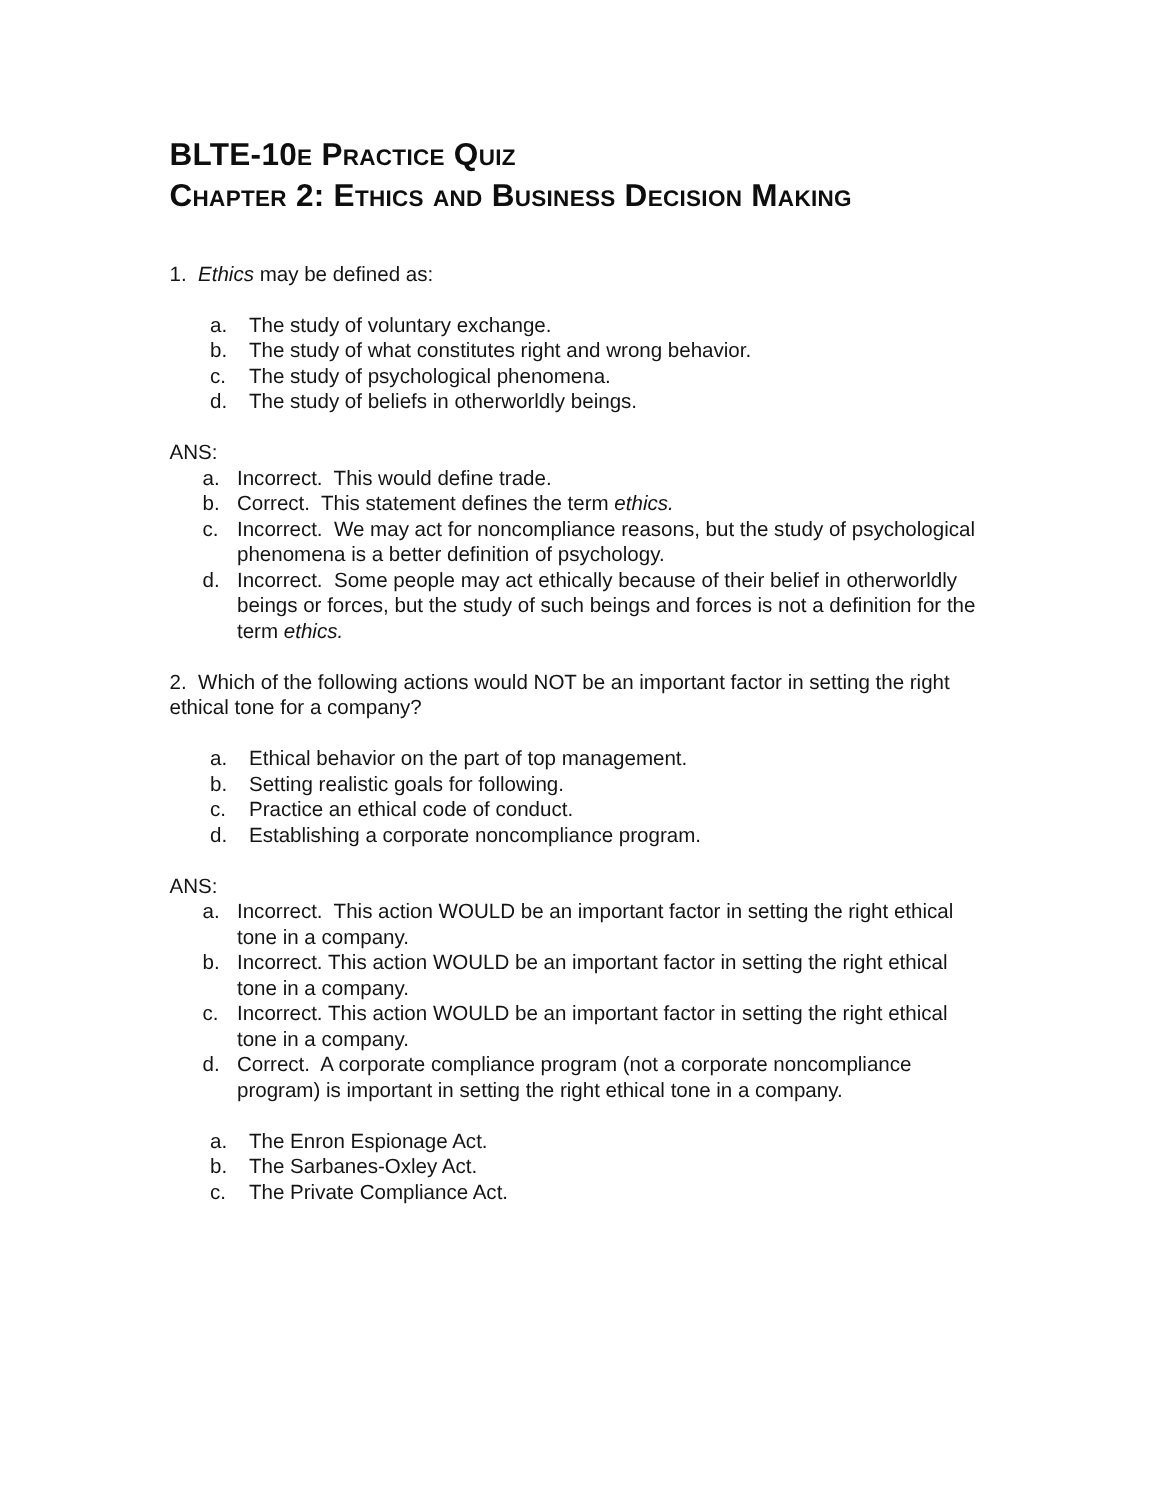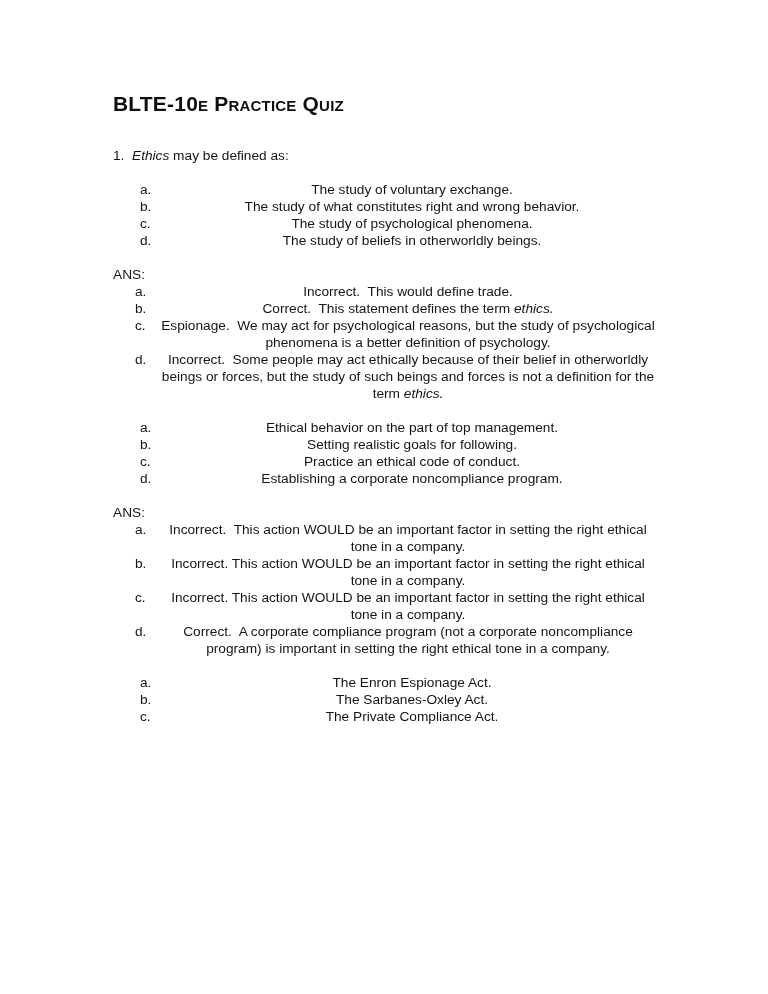--- a/index.html
+++ b/index.html
@@ -57,35 +57,35 @@
   .ans-item {
     display: flex;
     padding-left: 22px;
   }
   .ans-item .lbl {
     flex: 0 0 23px;
   }
   .txt {
     flex: 1;
     white-space: pre-wrap;
-    text-align: center;
   }
   .it {
     font-style: italic;
     margin-top: 44px;
   }
 </style>
 </head>
 <body>
 
 <div class="page">
   <div class="content">
 
     <h1 class="title">
       <span class="title-line">BLTE-10e Practice Quiz</span>
+      <span class="title-line">Chapter 2: Ethics and Business Decision Making</span>
     </h1>
 
     <p class="para"><span>1.  </span><span class="it">Ethics</span><span> may be defined as:</span></p>
 
     <div class="opts">
       <div class="opt">
         <span class="lbl">a.</span>
         <span class="txt">The study of voluntary exchange.</span>
       </div>
       <div class="opt">
@@ -107,28 +107,29 @@
       <div class="ans-item">
         <span class="lbl">a.</span>
         <span class="txt"><span>Incorrect.  This would define trade.</span></span>
       </div>
       <div class="ans-item">
         <span class="lbl">b.</span>
         <span class="txt"><span>Correct.  This statement defines the term </span><span class="it">ethics.</span></span>
       </div>
       <div class="ans-item">
         <span class="lbl">c.</span>
-        <span class="txt"><span>Espionage.  We may act for psychological reasons, but the study of psychological phenomena is a better definition of psychology.</span></span>
+        <span class="txt"><span>Incorrect.  We may act for noncompliance reasons, but the study of psychological phenomena is a better definition of psychology.</span></span>
       </div>
       <div class="ans-item">
         <span class="lbl">d.</span>
         <span class="txt"><span>Incorrect.  Some people may act ethically because of their belief in otherworldly beings or forces, but the study of such beings and forces is not a definition for the term </span><span class="it">ethics.</span></span>
       </div>
     </div>
 
+    <p class="para">2.  Which of the following actions would NOT be an important factor in setting the right ethical tone for a company?</p>
 
     <div class="opts">
       <div class="opt">
         <span class="lbl">a.</span>
         <span class="txt">Ethical behavior on the part of top management.</span>
       </div>
       <div class="opt">
         <span class="lbl">b.</span>
         <span class="txt">Setting realistic goals for following.</span>
       </div>

